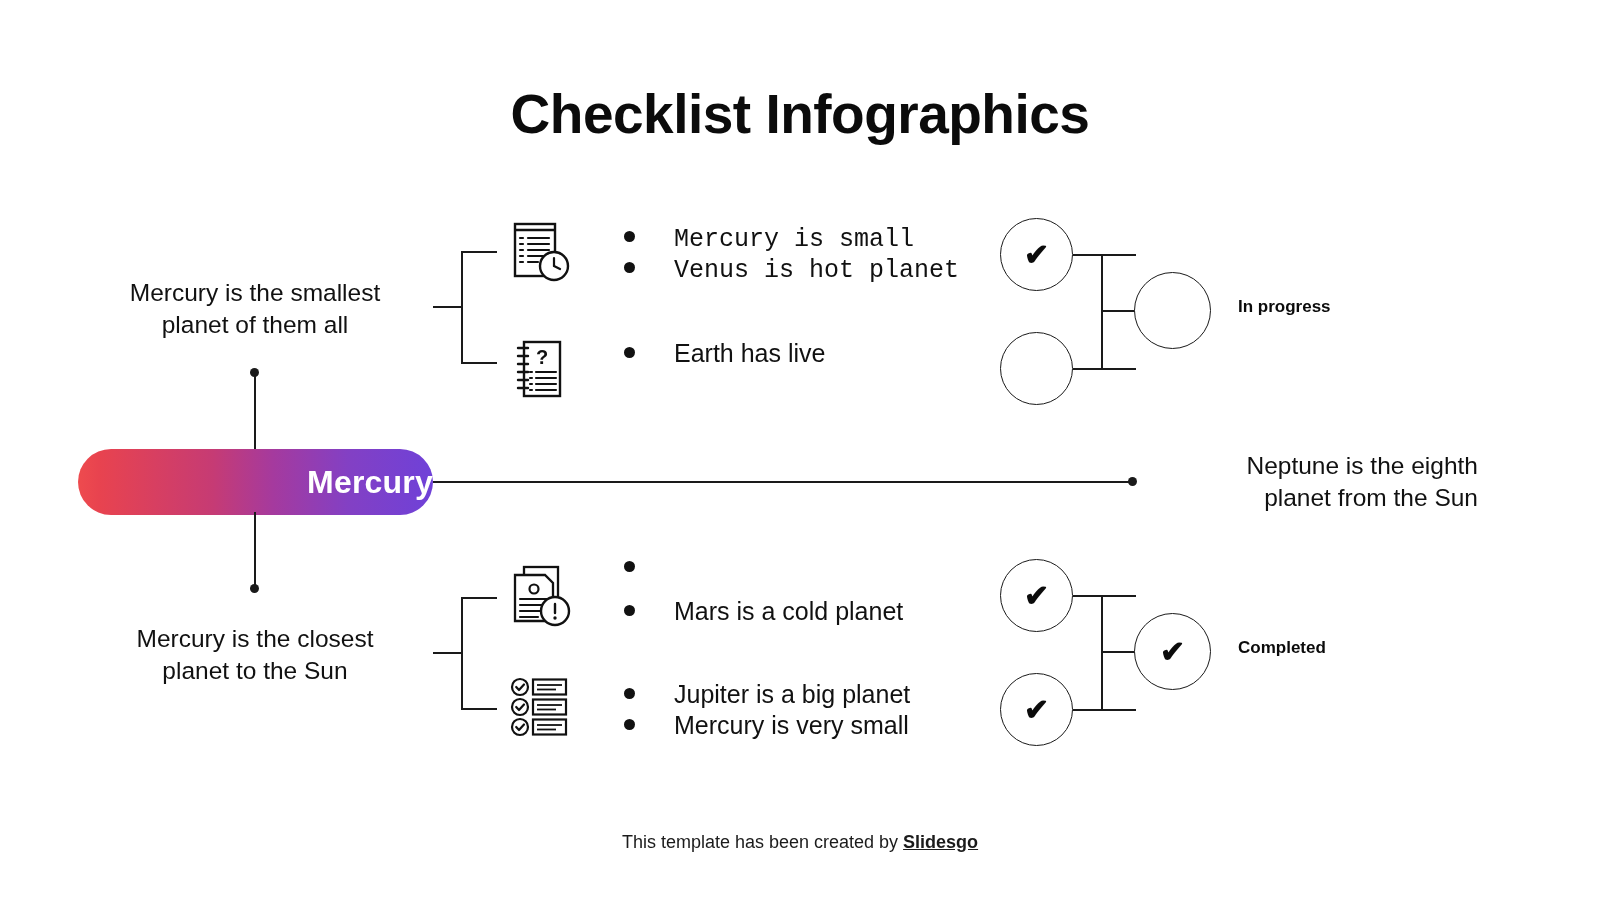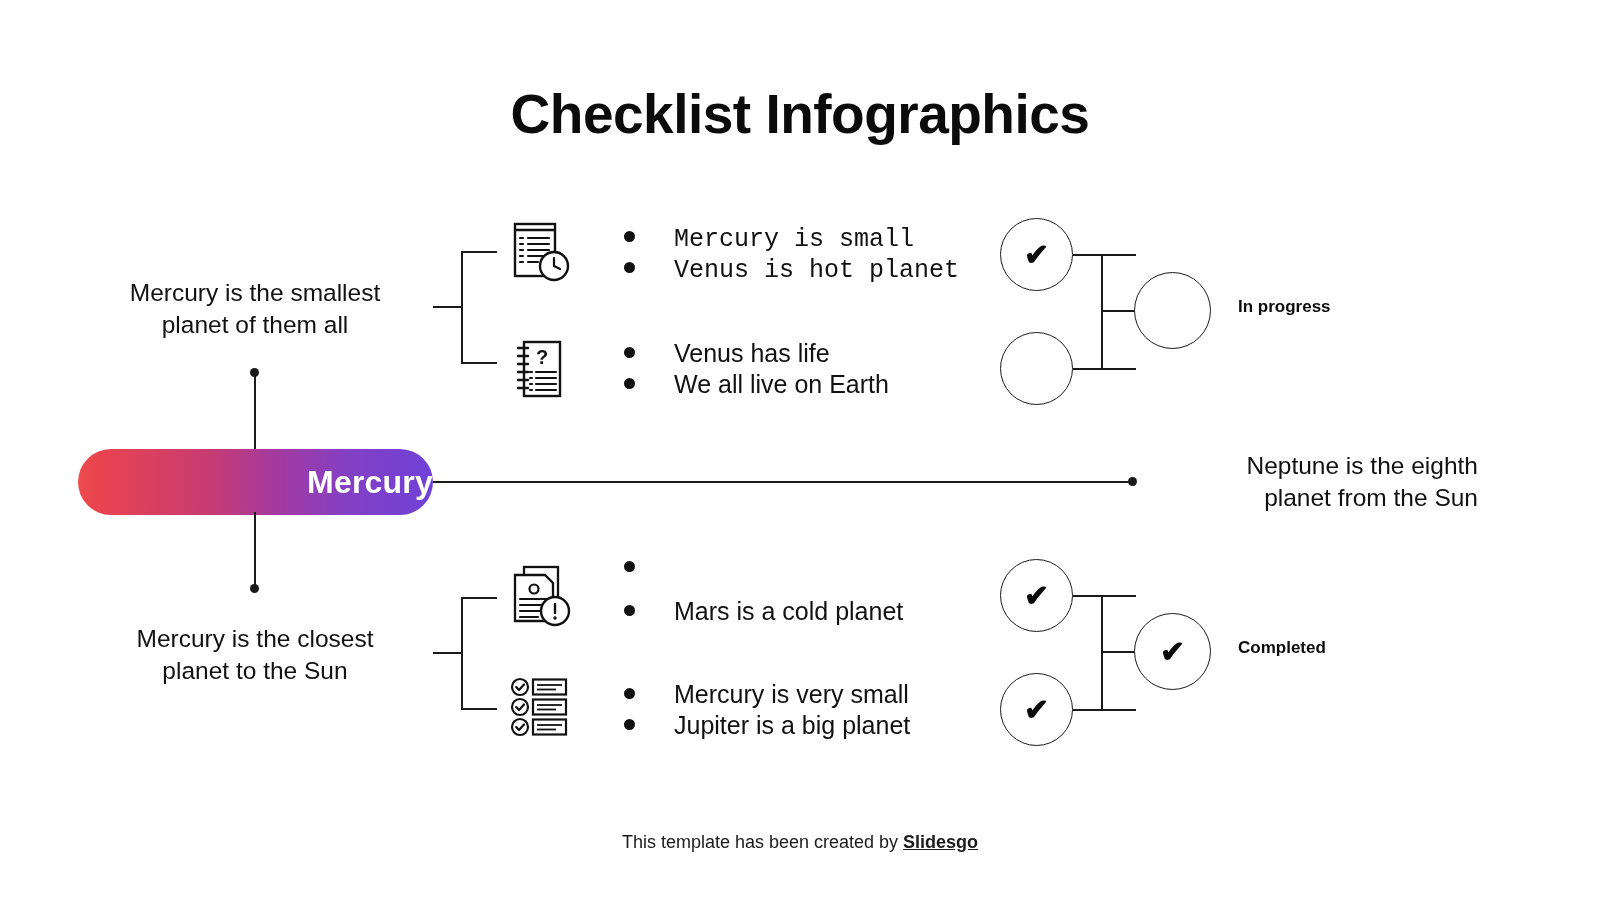--- a/index.html
+++ b/index.html
@@ -188,25 +188,21 @@
     </div>
     <div class="bullet-row">
       <span class="bullet-dot"></span>
       <span class="bullet-text">Venus is hot planet</span>
     </div>
   </div>
 
   <div class="bullets" style="left:624px; top:338px;">
     <div class="bullet-row">
       <span class="bullet-dot"></span>
-      <span class="bullet-text">Venus has life</span>
-    </div>
-    <div class="bullet-row">
-      <span class="bullet-dot"></span>
-      <span class="bullet-text">We all live on Earth</span>
+      <span class="bullet-text">Earth has live</span>
     </div>
   </div>
 
   <div class="cluster">
     <div class="cl-line" style="left:1073px; top:254px; width:63px; height:1.8px;"></div>
     <div class="cl-line" style="left:1073px; top:368px; width:63px; height:1.8px;"></div>
     <div class="cl-line" style="left:1101px; top:254px; width:1.8px; height:116px;"></div>
     <div class="cl-line" style="left:1101px; top:310px; width:40px; height:1.8px;"></div>
 
     <div class="circ small" style="left:1000px; top:218px;">
@@ -279,25 +275,25 @@
     </div>
     <div class="bullet-row">
       <span class="bullet-dot"></span>
       <span class="bullet-text">Mars is a cold planet</span>
     </div>
   </div>
 
   <div class="bullets" style="left:624px; top:679px;">
     <div class="bullet-row">
       <span class="bullet-dot"></span>
+      <span class="bullet-text">Jupiter is a big planet</span>
+    </div>
+    <div class="bullet-row">
+      <span class="bullet-dot"></span>
       <span class="bullet-text">Mercury is very small</span>
-    </div>
-    <div class="bullet-row">
-      <span class="bullet-dot"></span>
-      <span class="bullet-text">Jupiter is a big planet</span>
     </div>
   </div>
 
   <div class="cluster">
     <div class="cl-line" style="left:1073px; top:595px; width:63px; height:1.8px;"></div>
     <div class="cl-line" style="left:1073px; top:709px; width:63px; height:1.8px;"></div>
     <div class="cl-line" style="left:1101px; top:595px; width:1.8px; height:116px;"></div>
     <div class="cl-line" style="left:1101px; top:651px; width:40px; height:1.8px;"></div>
 
     <div class="circ small" style="left:1000px; top:559px;">

